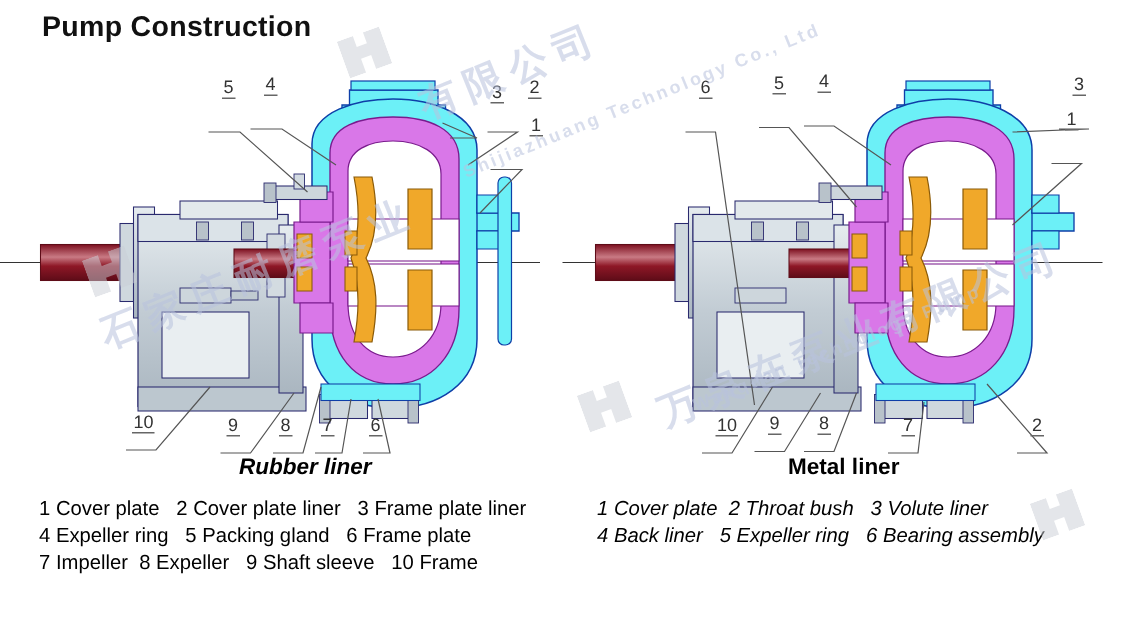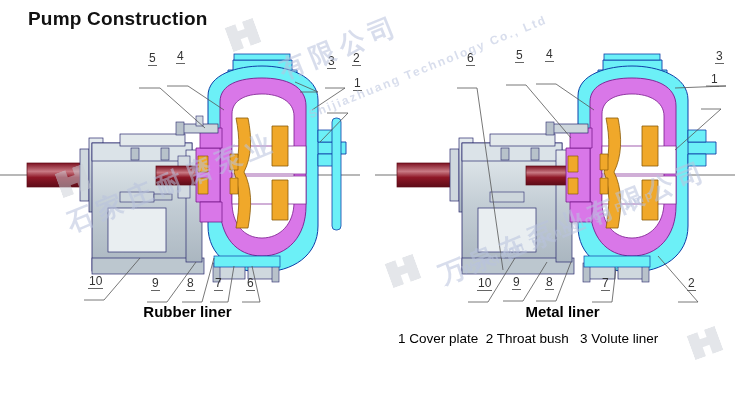--- a/index.html
+++ b/index.html
@@ -10,26 +10,26 @@
   .title{position:absolute;left:28px;top:8px;font-size:19px;font-weight:bold;
          letter-spacing:.2px;color:#111;}
 
   .diagram{position:absolute;top:30px;width:375px;height:260px;}
   #diagram-left{left:0;}
   #diagram-right{left:375px;}
 
   svg.draw{position:absolute;left:0;top:0;width:375px;height:260px;overflow:visible;}
 
   .cap{position:absolute;width:375px;text-align:center;font-size:15px;font-weight:bold;}
-  #cap-left{left:0;top:303px;}
+  #cap-left{left:16px;top:303px;font-style:italic;}
   #cap-right{left:375px;top:303px;}
 
   .legend{position:absolute;font-size:13.5px;line-height:18px;color:#000;white-space:pre;}
   #legend-left{left:26px;top:330px;}
-  #legend-right{left:398px;top:330px;}
+  #legend-right{left:398px;top:330px;font-style:italic;}
   .legend .ln{display:block;}
 
   .wm{position:absolute;pointer-events:none;color:#b9c3de;opacity:.55;
       font-weight:bold;white-space:nowrap;}
   .wm.cn{font-size:26px;letter-spacing:6px;}
   .wm.en{font-size:12px;letter-spacing:2px;}
   .wmlogo{position:absolute;pointer-events:none;opacity:.5;}
 </style>
 </head>
 <body>
@@ -247,21 +247,22 @@
       <div style="position: absolute; left: 477px; top: 277px; font-size: 12px; color: rgb(51, 51, 51); border-bottom: 1px solid rgb(102, 102, 102); padding: 0px 1px 1px; line-height: 12px;">10</div>
       <div style="position: absolute; left: 512px; top: 276px; font-size: 12px; color: rgb(51, 51, 51); border-bottom: 1px solid rgb(102, 102, 102); padding: 0px 1px 1px; line-height: 12px;">9</div>
       <div style="position: absolute; left: 545px; top: 276px; font-size: 12px; color: rgb(51, 51, 51); border-bottom: 1px solid rgb(102, 102, 102); padding: 0px 1px 1px; line-height: 12px;">8</div>
       <div style="position: absolute; left: 601px; top: 277px; font-size: 12px; color: rgb(51, 51, 51); border-bottom: 1px solid rgb(102, 102, 102); padding: 0px 1px 1px; line-height: 12px;">7</div>
       <div style="position: absolute; left: 687px; top: 277px; font-size: 12px; color: rgb(51, 51, 51); border-bottom: 1px solid rgb(102, 102, 102); padding: 0px 1px 1px; line-height: 12px;">2</div>
     </div>
 
   <div class="cap" id="cap-left">Rubber liner</div>
   <div class="cap" id="cap-right">Metal liner</div>
 
-  <div class="legend" id="legend-right"><span class="ln">1 Cover plate  2 Throat bush   3 Volute liner</span></div>
+  <div class="legend" id="legend-left"><span class="ln">1 Cover plate   2 Cover plate liner   3 Frame plate liner</span><span class="ln">4 Expeller ring   5 Packing gland   6 Frame plate</span><span class="ln">7 Impeller  8 Expeller   9 Shaft sleeve   10 Frame</span></div>
+  <div class="legend" id="legend-right"><span class="ln">1 Cover plate  2 Throat bush   3 Volute liner</span><span class="ln">4 Back liner   5 Expeller ring   6 Bearing assembly</span></div>
 
   <div id="watermark-layer">
       <div class="wm cn" style="left: 276px; top: 30px; transform: rotate(-22deg);">有限公司</div>
       <div class="wm cn" style="left: 60px; top: 165px; transform: rotate(-22deg);">石家庄耐磨泵业</div>
       <div class="wm cn" style="left: 430px; top: 205px; transform: rotate(-22deg);">万泉在泵业有限公司</div>
       <div class="wm en" style="left: 300px; top: 60px; transform: rotate(-22deg);">Shijiazhuang Technology Co., Ltd</div>
       <div class="wm en" style="left: 455px; top: 225px; transform: rotate(-22deg);">Wanquan Technology Pump</div>
       <div class="wmlogo" style="left: 58px; top: 168px; width: 30px; height: 26px; background: rgb(201, 206, 214); transform: rotate(-20deg); clip-path: polygon(0% 0%, 38% 0%, 38% 30%, 62% 30%, 62% 0%, 100% 0%, 100% 100%, 62% 100%, 62% 62%, 38% 62%, 38% 100%, 0% 100%);"></div>
       <div class="wmlogo" style="left: 388px; top: 258px; width: 30px; height: 26px; background: rgb(201, 206, 214); transform: rotate(-20deg); clip-path: polygon(0% 0%, 38% 0%, 38% 30%, 62% 30%, 62% 0%, 100% 0%, 100% 100%, 62% 100%, 62% 62%, 38% 62%, 38% 100%, 0% 100%);"></div>
       <div class="wmlogo" style="left: 690px; top: 330px; width: 30px; height: 26px; background: rgb(201, 206, 214); transform: rotate(-20deg); clip-path: polygon(0% 0%, 38% 0%, 38% 30%, 62% 30%, 62% 0%, 100% 0%, 100% 100%, 62% 100%, 62% 62%, 38% 62%, 38% 100%, 0% 100%);"></div>

